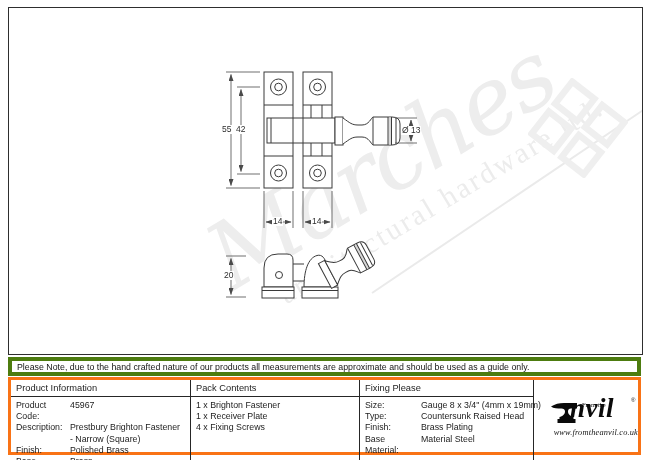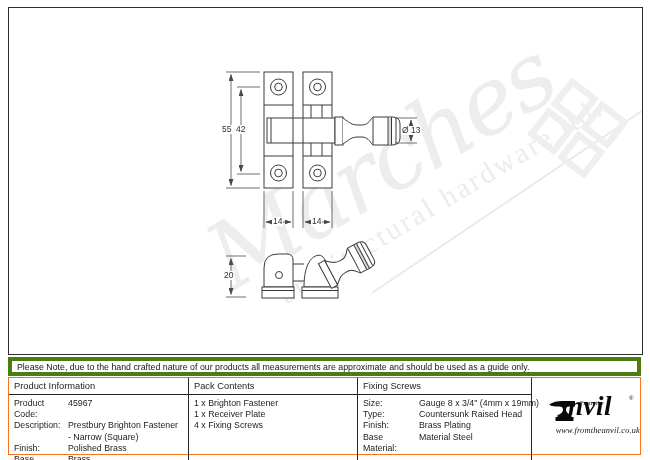--- a/index.html
+++ b/index.html
@@ -18,21 +18,21 @@
            transform:rotate(-34deg);transform-origin:left center;z-index:0;}
   .wm-diamond{position:absolute;left:519px;top:70px;z-index:0;}
   .art{position:absolute;left:0;top:0;z-index:2;pointer-events:none;}
   .dim{position:absolute;z-index:3;font-size:8.5px;line-height:9px;color:#2e2e2e;
        background:#fff;padding:0 1px;white-space:nowrap;}
   
   .note-box{position:absolute;left:8px;top:357px;width:633px;height:19px;border:4px solid #4d7c0f;
             display:flex;align-items:center;z-index:4;background:#fff;box-sizing:border-box;}
   .note-box span{font-size:8.8px;padding-left:5px;color:#161616;}
   
-  .spec-table{position:absolute;left:8px;top:377px;width:633px;height:78px;border:1px solid #f97316;
+  .spec-table{position:absolute;left:8px;top:377px;width:633px;height:78px;border:3px solid #f97316;
               box-sizing:border-box;display:grid;grid-template-columns:180px 169px 174px 1fr;
               z-index:4;background:#fff;}
   .col{position:relative;}
   .col.brd{border-right:1px solid #262626;}
   .col-header{height:17px;border-bottom:1px solid #262626;font-size:9.3px;
               padding:3px 0 0 5px;box-sizing:border-box;}
   .col-body{padding:3px 2px 0 5px;font-size:8.8px;line-height:11.2px;}
   .kv{display:flex;}
   .kv .k{width:54px;flex:none;}
   .kv .v{flex:1;white-space:nowrap;}
@@ -181,21 +181,21 @@
     <div class="col brd">
       <div class="col-header">Pack Contents</div>
       <div class="col-body">
         <div>1 x Brighton Fastener</div>
         <div>1 x Receiver Plate</div>
         <div>4 x Fixing Screws</div>
       </div>
     </div>
 
     <div class="col brd col3">
-      <div class="col-header">Fixing Screws</div>
+      <div class="col-header">Fixing Please</div>
       <div class="col-body">
         <div class="kv">
           <span class="k">Size:</span>
           <span class="v">Gauge 8 x 3/4" (4mm x 19mm)</span>
         </div>
         <div class="kv">
           <span class="k">Type:</span>
           <span class="v">Countersunk Raised Head</span>
         </div>
         <div class="kv">

